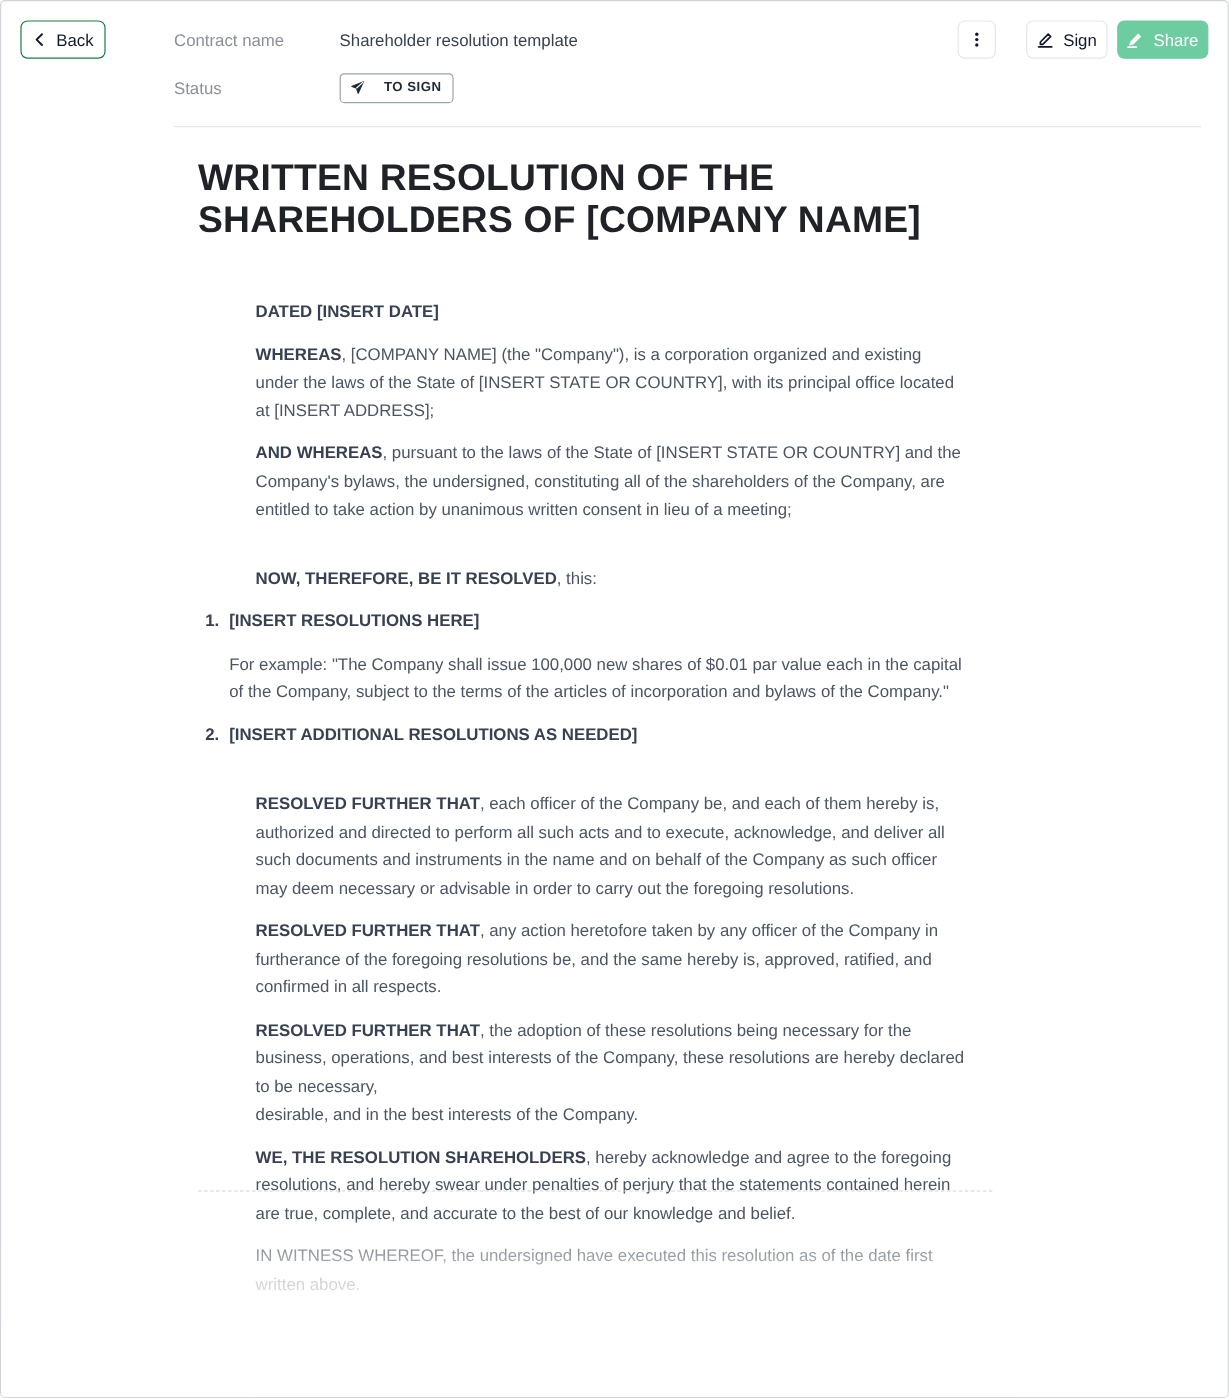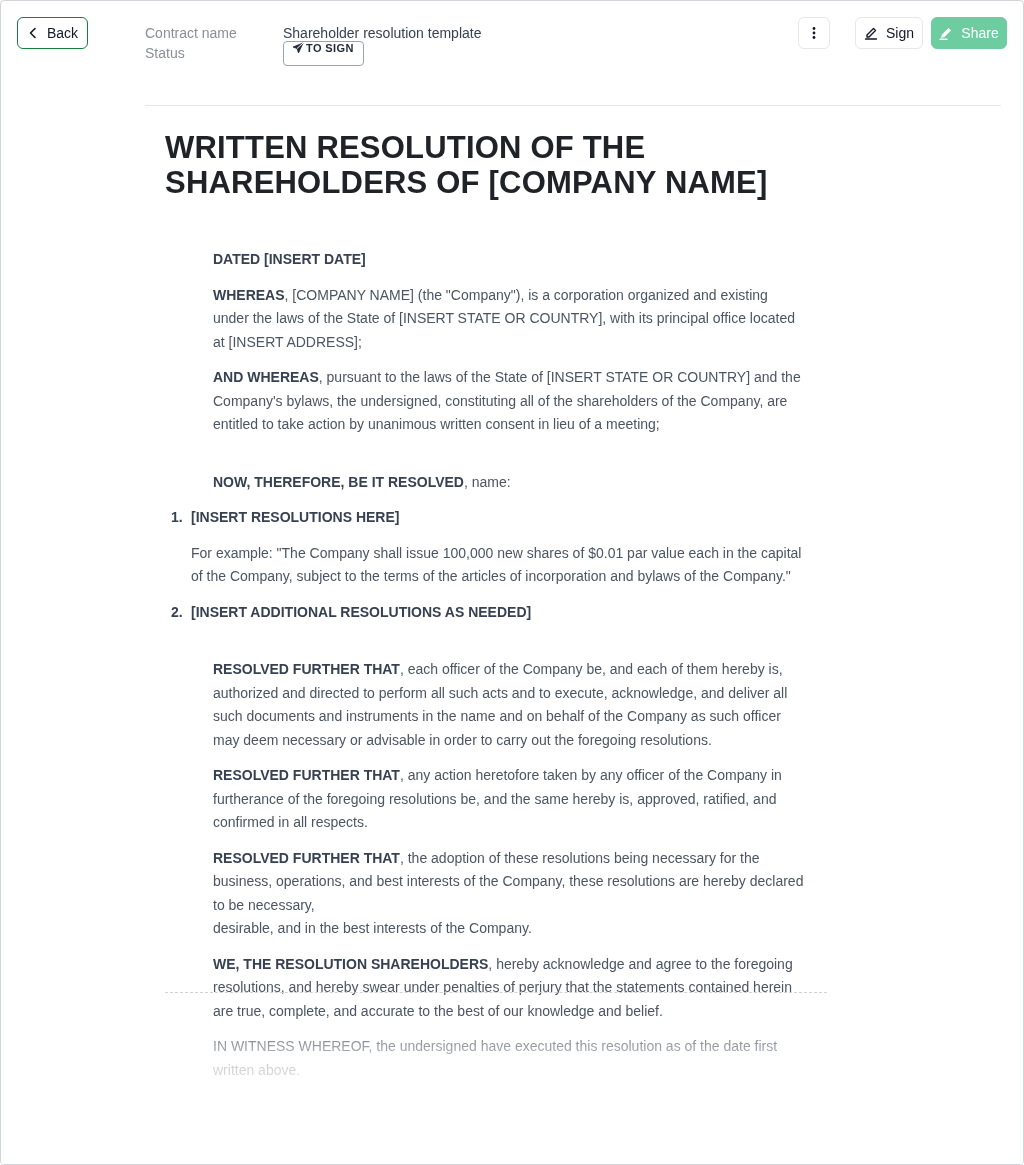--- a/index.html
+++ b/index.html
@@ -18,25 +18,25 @@
       background: #fff;
       display: flex; align-items: center; justify-content: center; gap: 8px;
       font-size: 14px; color: #111827; cursor: pointer;
     }
     .back-btn svg { width: 12px; height: 12px; }
     .meta {
       position: absolute; left: 144px; top: 22px;
       font-size: 14px;
     }
     .meta-row { display: flex; align-items: center; height: 20px; }
-    .meta-row + .meta-row { }
+    .meta-row + .meta-row { margin-top: 20px; }
     .meta-label { width: 138px; color: #8a8f98; }
     .meta-value { color: #374151; }
     .status-badge {
-      display: inline-flex; gap: 2px;
+      display: inline-flex; align-items: center; gap: 16px;
       height: 25px; padding: 0 9px 0 8px;
       border: 1px solid #9ca3af; border-radius: 4px;
       font-size: 11px; font-weight: bold; letter-spacing: 0.4px; color: #1f2937;
       margin-top: 0;
     }
     .status-badge svg { width: 12px; height: 12px; }
     .actions {
       position: absolute; right: 16px; top: 16px;
       display: flex; gap: 8px;
     }
@@ -136,21 +136,21 @@
 <div class="doc">
   <h1>WRITTEN RESOLUTION OF THE SHAREHOLDERS OF [COMPANY NAME]</h1>
 
   <p><b>DATED [INSERT DATE]</b></p>
 
   <p><b>WHEREAS</b><span>, [COMPANY NAME] (the "Company"), is a corporation organized and existing under the laws of the State of [INSERT STATE OR COUNTRY], with its principal office located at [INSERT ADDRESS];</span></p>
   <p><b>AND WHEREAS</b><span>, pursuant to the laws of the State of [INSERT STATE OR COUNTRY] and the Company's bylaws, the undersigned, constituting all of the shareholders of the Company, are entitled to take action by unanimous written consent in lieu of a meeting;</span></p>
 
   <div class="gap"></div>
 
-  <p><b>NOW, THEREFORE, BE IT RESOLVED</b><span>, name:</span></p>
+  <p><b>NOW, THEREFORE, BE IT RESOLVED</b><span>, this:</span></p>
 
   <ol>
     <li>
       <span class="num">1.</span>
       <div class="item-title">[INSERT RESOLUTIONS HERE]</div>
       <div class="example">For example: "The Company shall issue 100,000 new shares of $0.01 par value each in the capital of the Company, subject to the terms of the articles of incorporation and bylaws of the Company."</div>
     </li>
     <li>
       <span class="num">2.</span>
       <div class="item-title">[INSERT ADDITIONAL RESOLUTIONS AS NEEDED]</div>

